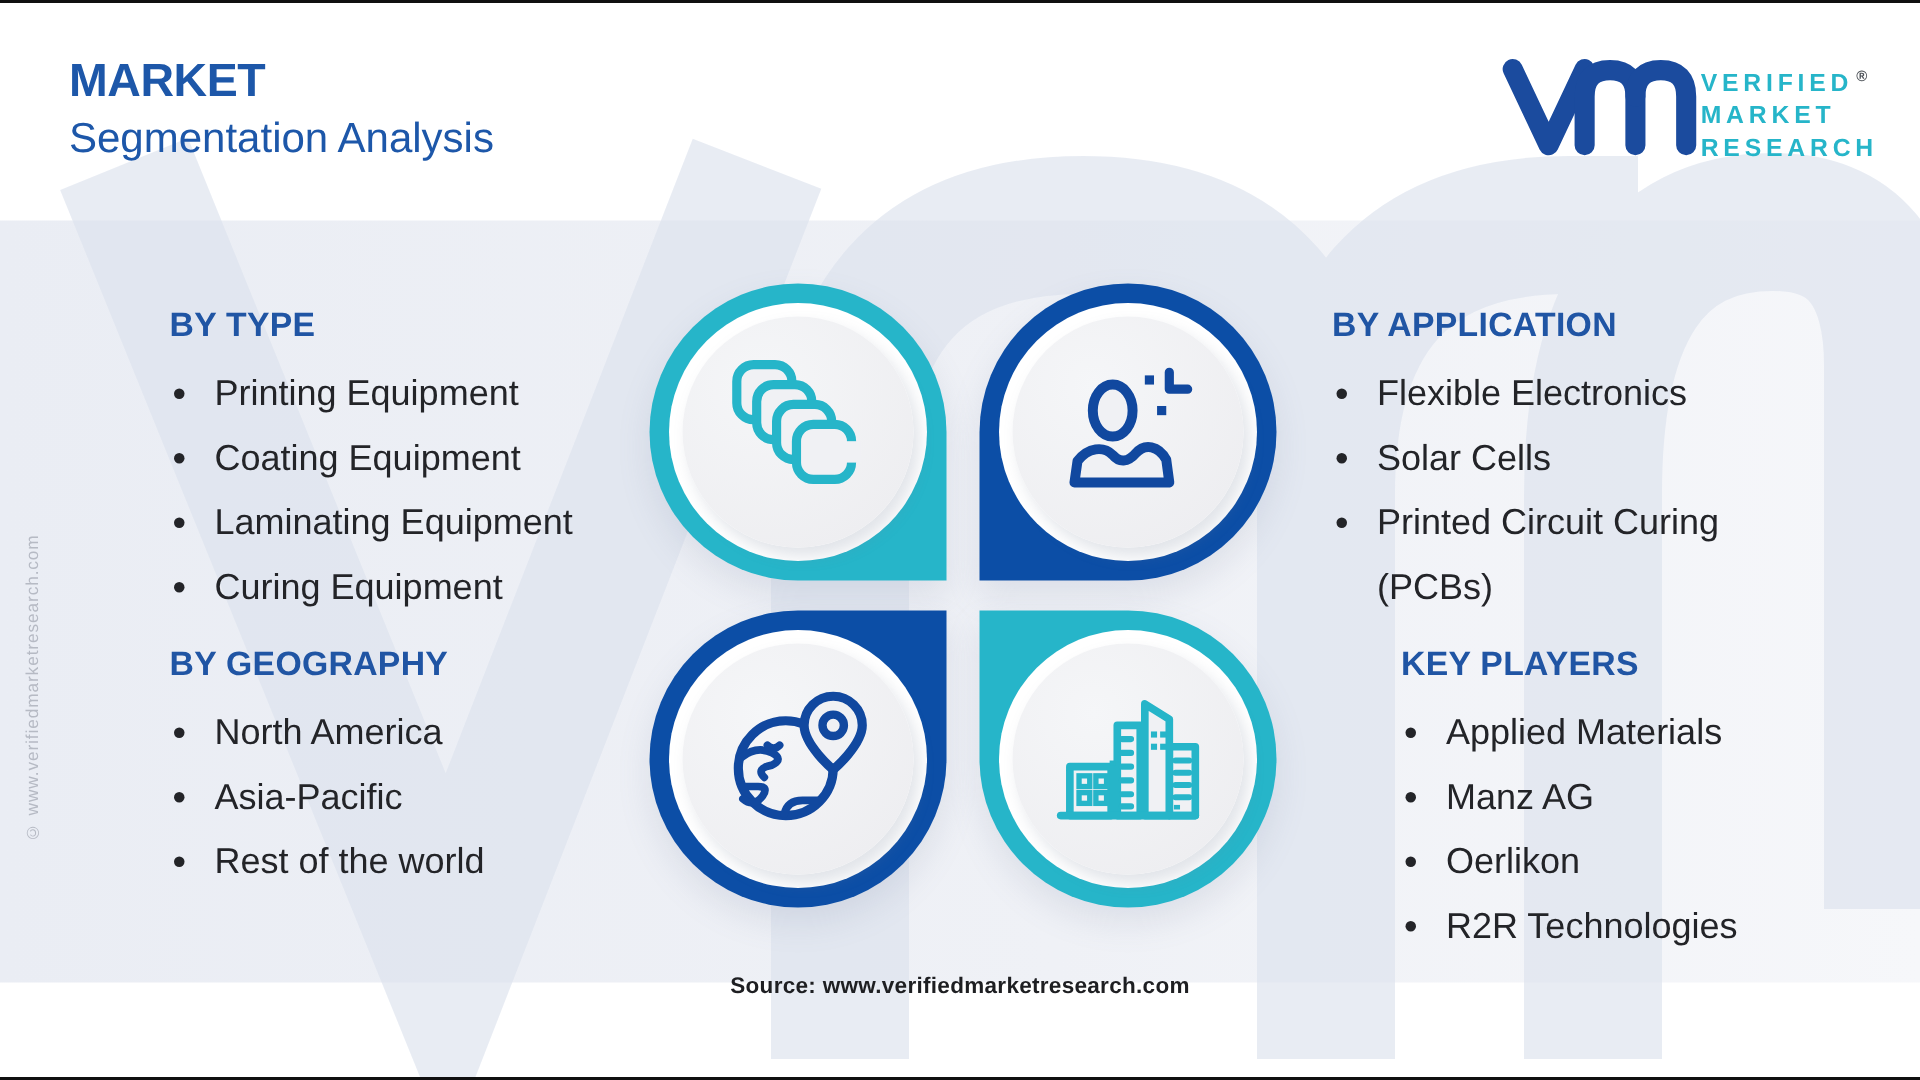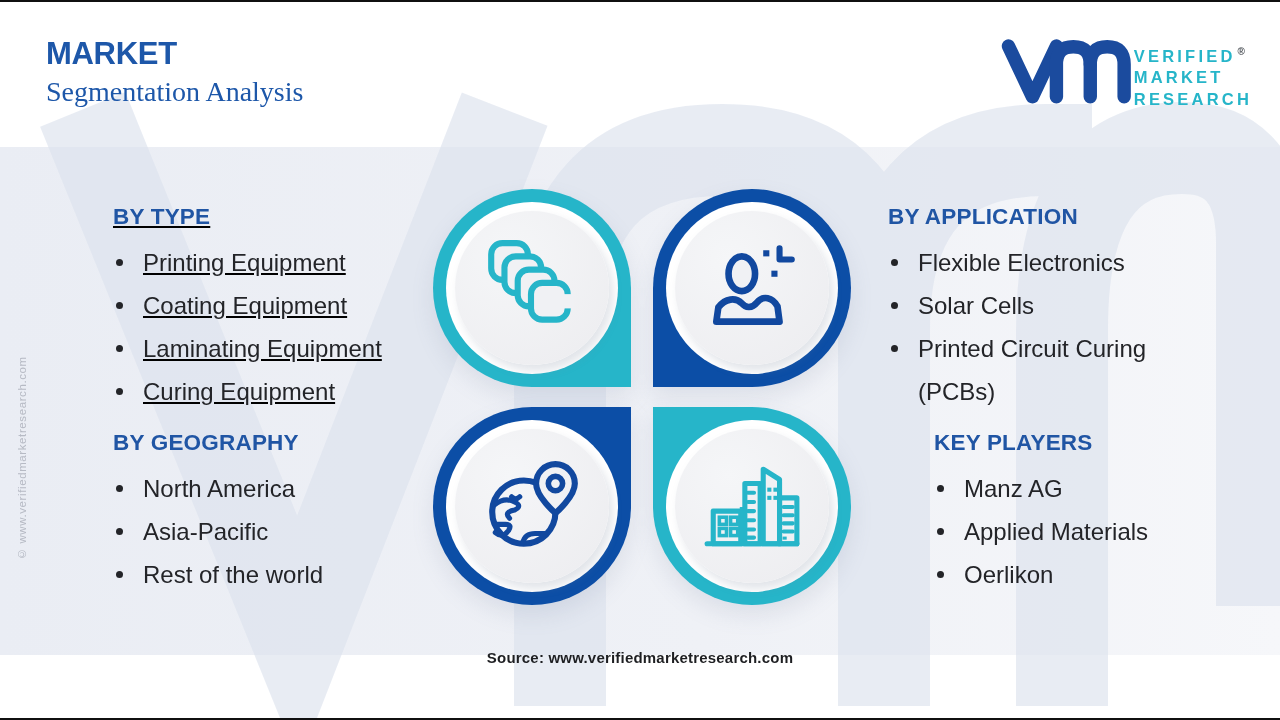--- a/index.html
+++ b/index.html
@@ -11,35 +11,35 @@
   .band{position:absolute;left:0;top:147px;width:100%;height:508px;
         background:linear-gradient(90deg,#eaedf4 0%,#eff1f6 55%,#f6f7fa 100%);}
   .wm-letters{position:absolute;left:0;top:0;width:1280px;height:720px;opacity:.65;}
 
   .side-watermark{position:absolute;left:16px;top:280px;height:280px;
         writing-mode:vertical-rl;transform:rotate(180deg);
         font-size:11.5px;color:var(--side-text-gray,#b6bac4);letter-spacing:.6px;}
 
   .title{position:absolute;left:46px;top:34px;color:var(--title-blue,#1d57a9);}
   .title .line{font-size:31px;font-weight:700;line-height:39px;letter-spacing:-.3px;}
-  .title .subtitle{font-size:28px;font-weight:500;line-height:38px;font-family:Liberation Serif, serif;}
+  .title .subtitle{font-size:28px;font-weight:500;line-height:38px;}
 
   .logo{position:absolute;right:28px;top:33px;display:flex;align-items:flex-start;}
   .logo .wordmark{font-weight:700;color:var(--teal,#2bb2c4);font-size:16.5px;
         letter-spacing:3.2px;line-height:21.5px;padding-top:8px;white-space:nowrap;}
   .logo sup{font-size:10px;letter-spacing:0;color:#4a4f55;margin-left:2px;}
 
   .seg{position:absolute;width:345px;}
   .seg h2{margin:0 0 11px 0;font-size:22.5px;font-weight:700;
         color:var(--header-blue,#2055a4);letter-spacing:.2px;}
   .seg ul{list-style:none;margin:0;padding:0;font-size:24px;color:var(--text-dark,#232428);}
   .seg li{position:relative;padding-left:30px;line-height:43px;}
   .seg li::before{content:"";position:absolute;left:3px;top:18px;width:7px;height:7px;
         border-radius:50%;background:var(--text-dark,#232428);}
-  #seg-type{left:113px;top:204px;text-decoration:underline;}
+  #seg-type{left:113px;top:204px;}
   #seg-application{left:888px;top:204px;width:312px;}
   #seg-geography{left:113px;top:430px;}
   #seg-players{left:888px;top:430px;margin-left:46px;}
 
   .bubble{position:absolute;width:198px;height:198px;box-shadow:0 10px 22px rgba(120,130,160,.16);}
   .bubble.tl{left:433px;top:189px;background:var(--teal,#25b6ca);border-radius:50% 50% 0 50%;}
   .bubble.tr{left:653px;top:189px;background:var(--ring-blue,#0c4ea6);border-radius:50% 50% 50% 0;}
   .bubble.bl{left:433px;top:407px;background:var(--ring-blue,#0c4ea6);border-radius:50% 0 50% 50%;}
   .bubble.br{left:653px;top:407px;background:var(--teal,#25b6ca);border-radius:0 50% 50% 50%;}
   .bubble .white{position:absolute;inset:13px;background:#fff;border-radius:50%;}
@@ -110,23 +110,24 @@
     <ul>
       <li>North America</li>
       <li>Asia-Pacific</li>
       <li>Rest of the world</li>
     </ul>
   </section>
 
   <section class="seg" id="seg-players">
     <h2>KEY PLAYERS</h2>
     <ul>
+      <li>Applied Materials</li>
       <li>Manz AG</li>
-      <li>Applied Materials</li>
       <li>Oerlikon</li>
+      <li>R2R Technologies</li>
     </ul>
   </section>
 
   <div class="bubble tl">
     <div class="white"></div>
     <div class="plate"></div>
     <svg class="icon" viewBox="0 0 100 100">
       <g fill="#f0f1f4" stroke="#26b5c9" stroke-width="6" stroke-linejoin="round">
         <rect x="10" y="6" width="36" height="36" rx="11"></rect>
         <rect x="23" y="19" width="36" height="36" rx="11"></rect>

